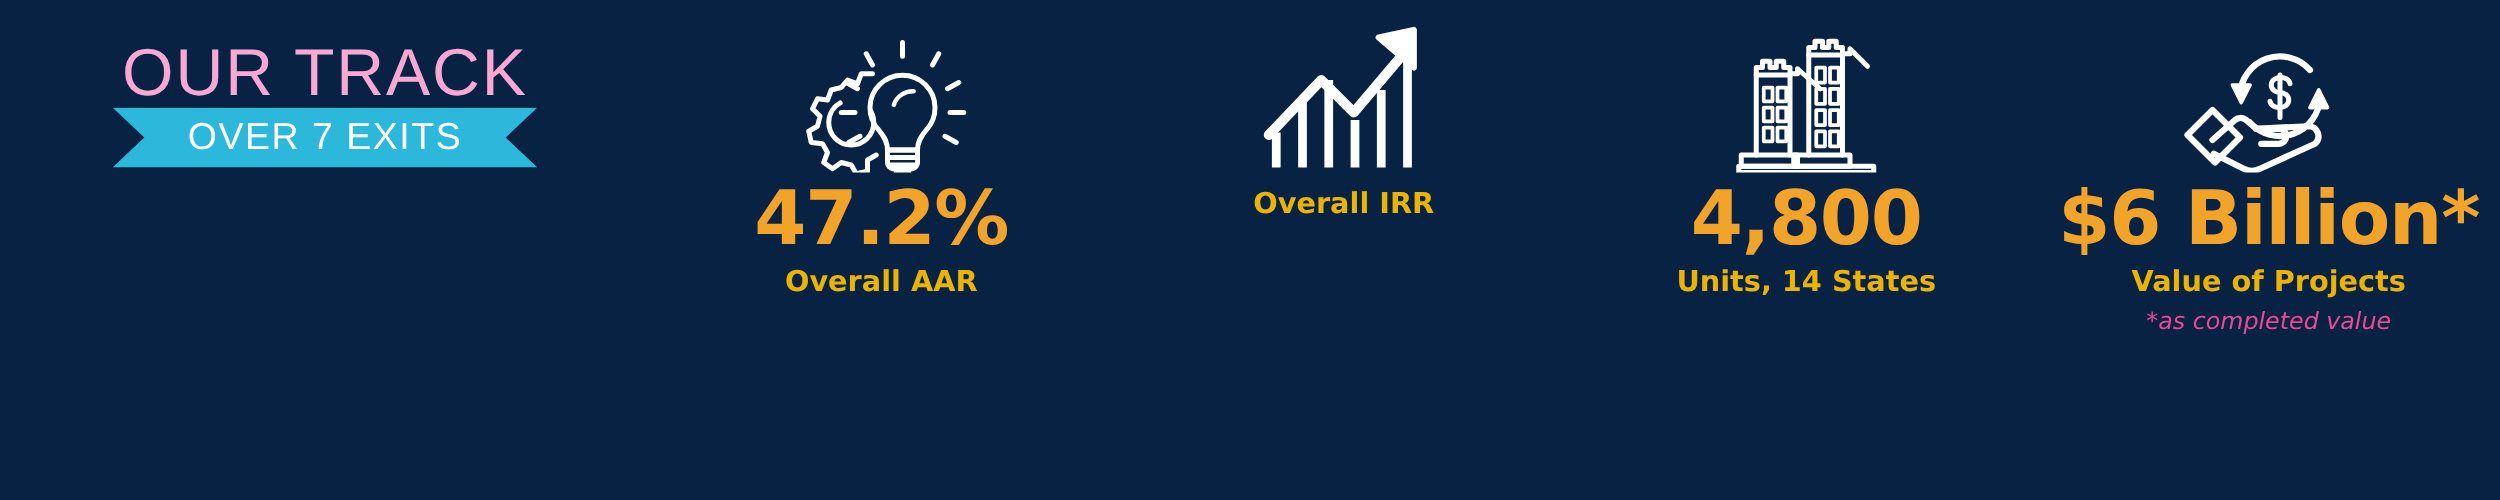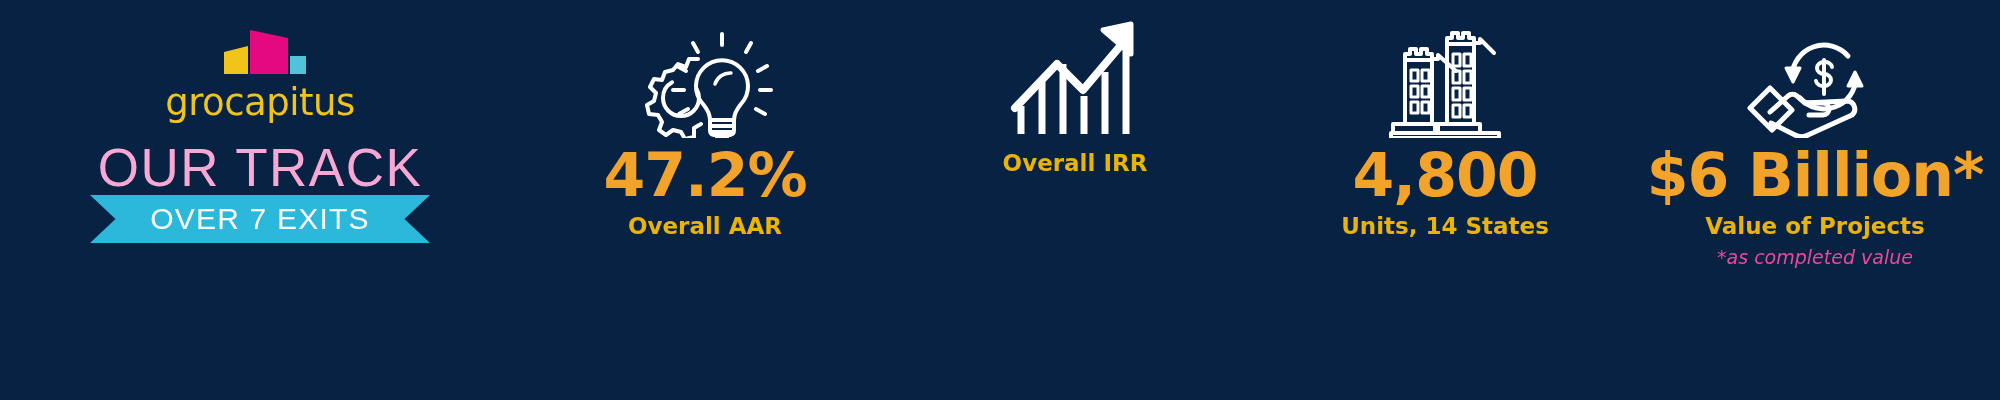--- a/index.html
+++ b/index.html
@@ -144,33 +144,20 @@
     white-space:nowrap;
   }
 </style>
 </head>
 <body>
 
 <div class="banner">
 
   <div class="brand-block">
 
-    <div class="logo-lockup">
-      <span class="logo-mark">
-        <svg width="96" height="52" viewBox="0 0 96 52">
-
-          <polygon points="12,26 36,20 36,48 12,48" fill="#f0c419"></polygon>
-
-          <polygon points="38,4 76,12 76,48 38,48" fill="#e5097f"></polygon>
-
-          <polygon points="78,30 94,30 94,48 78,48" fill="#4ec3d9"></polygon>
-        </svg>
-      </span>
-      <span class="wordmark">grocapitus</span>
-    </div>
 
     <div class="headline">
       <span class="ln">OUR TRACK</span>
     </div>
 
     <div class="ribbon-wrap">
       <div class="ribbon-inner"></div>
       <div class="ribbon-text">OVER 7 EXITS</div>
     </div>
 

